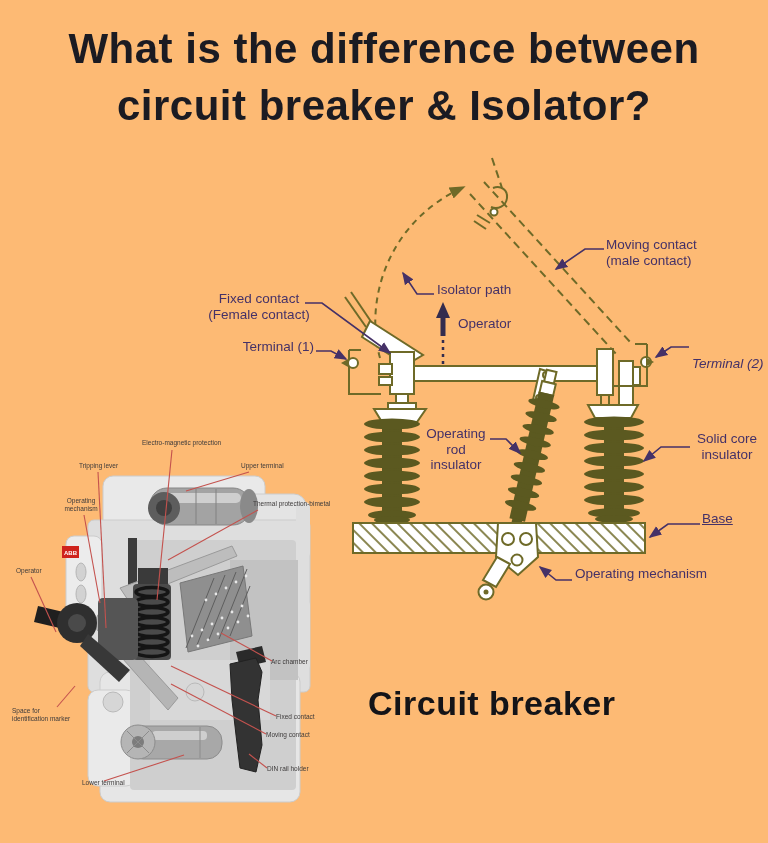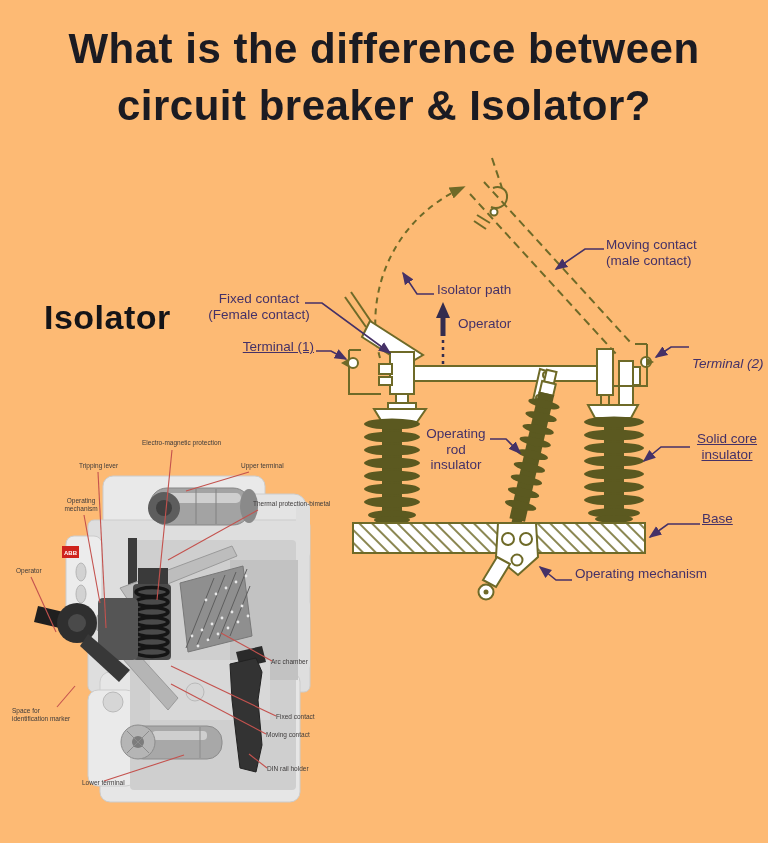--- a/index.html
+++ b/index.html
@@ -10,21 +10,21 @@
          font-weight:700;font-size:42px;line-height:57px;color:#1b1b22;
          white-space:pre-line;letter-spacing:.5px;}
   .sec-heading{position:absolute;font-weight:700;color:#141418;letter-spacing:.5px;}
   .h-iso{left:44px;top:298px;font-size:34px;}
   .h-cb{left:368px;top:684px;font-size:34px;}
   .plbl{position:absolute;font-size:13.5px;line-height:15.5px;color:#453167;
         white-space:pre-line;}
   .rlbl{position:absolute;font-size:6.5px;line-height:8px;color:#3d3a3a;
         white-space:pre-line;}
   .tc{text-align:center;}
-  .tr{text-align:right;text-decoration:underline;}
+  .tr{text-align:right;}
 </style>
 </head>
 <body>
 
 <div class="canvas">
 
   <svg class="art" width="768" height="843" viewBox="0 0 768 843">
     <defs>
       <marker id="ahp" markerWidth="9" markerHeight="8" refX="7" refY="3.5" orient="auto">
         <path d="M0,0.3 L8,3.5 L0,6.7 Z" fill="#453167"></path>
@@ -289,34 +289,34 @@
       <polyline points="490,439 506,439 520,453" marker-end="url(#ahp)"></polyline>
       <polyline points="690,447 661,447 644,461" marker-end="url(#ahp)"></polyline>
       <polyline points="700,524 668,524 650,537" marker-end="url(#ahp)"></polyline>
       <polyline points="572,580 556,580 540,567" marker-end="url(#ahp)"></polyline>
     </g>
   </svg>
 
   <div class="title">What is the difference between
 circuit breaker &amp; Isolator?</div>
 
-  <div class="sec-heading h-iso">Isolator</div>
+  <div class="sec-heading h-cb">Circuit breaker</div>
 
   <div class="plbl" style="left:606px;top:237px;">Moving contact
 (male contact)</div>
   <div class="plbl" style="left:437px;top:282px;">Isolator path</div>
   <div class="plbl" style="left:458px;top:316px;">Operator</div>
   <div class="plbl tc" style="left:200px;top:291px;width:118px;">Fixed contact
 (Female contact)</div>
   <div class="plbl tr" style="left:230px;top:339px;width:84px;">Terminal (1)</div>
   <div class="plbl" style="left:692px;top:356px;font-style:italic;">Terminal (2)</div>
   <div class="plbl tc" style="left:414px;top:426px;width:84px;">Operating
 rod
 insulator</div>
-  <div class="plbl tc" style="left:686px;top:431px;width:82px;text-decoration:underline;">Solid core
+  <div class="plbl tc" style="left:686px;top:431px;width:82px;">Solid core
 insulator</div>
   <div class="plbl" style="left:702px;top:511px;text-decoration:underline;">Base</div>
   <div class="plbl" style="left:575px;top:566px;">Operating mechanism</div>
 
   <div class="rlbl" style="left:142px;top:439px;">Electro-magnetic protection</div>
   <div class="rlbl" style="left:79px;top:462px;">Tripping lever</div>
   <div class="rlbl" style="left:241px;top:462px;">Upper terminal</div>
   <div class="rlbl tc" style="left:58px;top:497px;width:46px;">Operating
 mechanism</div>
   <div class="rlbl" style="left:253px;top:500px;">Thermal protection-bimetal</div>

